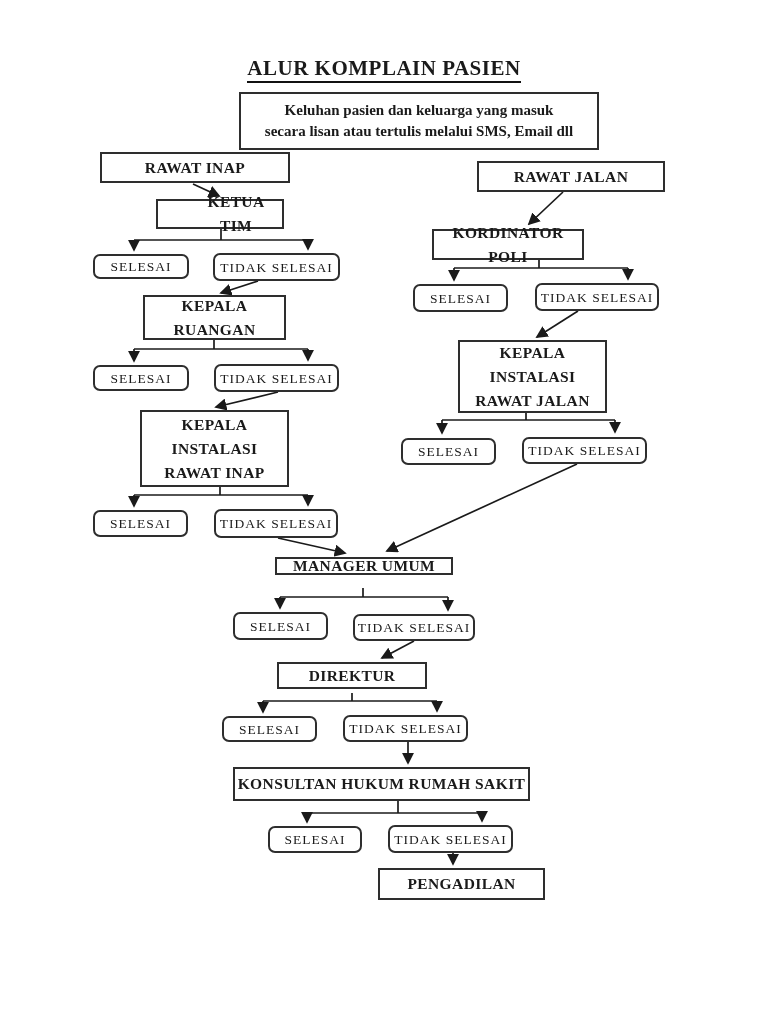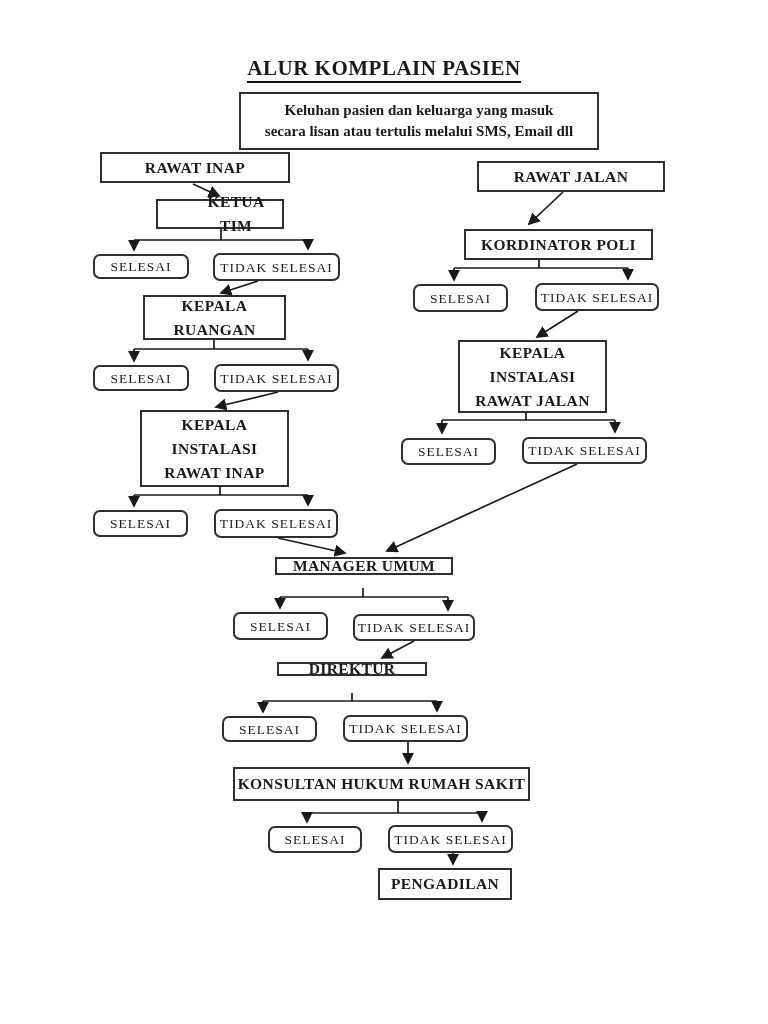--- a/index.html
+++ b/index.html
@@ -131,33 +131,33 @@
 RUANGAN</div>
   <div class="node outcome" style="left:93px; top:365px; width:96px; height:26px;">SELESAI</div>
   <div class="node outcome" style="left:214px; top:364px; width:125px; height:28px;">TIDAK SELESAI</div>
   <div class="node primary" style="left:140px; top:410px; width:149px; height:77px;">KEPALA
 INSTALASI
 RAWAT INAP</div>
   <div class="node outcome" style="left:93px; top:510px; width:95px; height:27px;">SELESAI</div>
   <div class="node outcome" style="left:214px; top:509px; width:124px; height:29px;">TIDAK SELESAI</div>
 
   <div class="node primary" style="left:477px; top:161px; width:188px; height:31px;">RAWAT JALAN</div>
-  <div class="node primary" style="left:432px; top:229px; width:189px; height:31px;margin-left:32px;">KORDINATOR POLI</div>
+  <div class="node primary" style="left:432px; top:229px; width:152px; height:31px;">KORDINATOR POLI</div>
   <div class="node outcome" style="left:413px; top:284px; width:95px; height:28px;">SELESAI</div>
   <div class="node outcome" style="left:535px; top:283px; width:124px; height:28px;">TIDAK SELESAI</div>
   <div class="node primary" style="left:458px; top:340px; width:149px; height:73px;">KEPALA
 INSTALASI
 RAWAT JALAN</div>
   <div class="node outcome" style="left:401px; top:438px; width:95px; height:27px;">SELESAI</div>
   <div class="node outcome" style="left:522px; top:437px; width:125px; height:27px;">TIDAK SELESAI</div>
 
   <div class="node primary" style="left:275px; top:557px; width:178px; height:18px;">MANAGER UMUM</div>
   <div class="node outcome" style="left:233px; top:612px; width:95px; height:28px;">SELESAI</div>
   <div class="node outcome" style="left:353px; top:614px; width:122px; height:27px;">TIDAK SELESAI</div>
-  <div class="node primary" style="left:277px; top:662px; width:150px; height:14px;">DIREKTUR</div>
+  <div class="node primary" style="left:277px; top:662px; width:150px; height:27px;">DIREKTUR</div>
   <div class="node outcome" style="left:222px; top:716px; width:95px; height:26px;">SELESAI</div>
   <div class="node outcome" style="left:343px; top:715px; width:125px; height:27px;">TIDAK SELESAI</div>
   <div class="node primary" style="left:233px; top:767px; width:297px; height:34px;">KONSULTAN HUKUM RUMAH SAKIT</div>
   <div class="node outcome" style="left:268px; top:826px; width:94px; height:27px;">SELESAI</div>
   <div class="node outcome" style="left:388px; top:825px; width:125px; height:28px;">TIDAK SELESAI</div>
-  <div class="node primary" style="left:378px; top:868px; width:134px; height:32px;">PENGADILAN</div>
+  <div class="node primary" style="left:378px; top:868px; width:167px; height:32px;">PENGADILAN</div>
 
 </div>
 
 </body></html>

